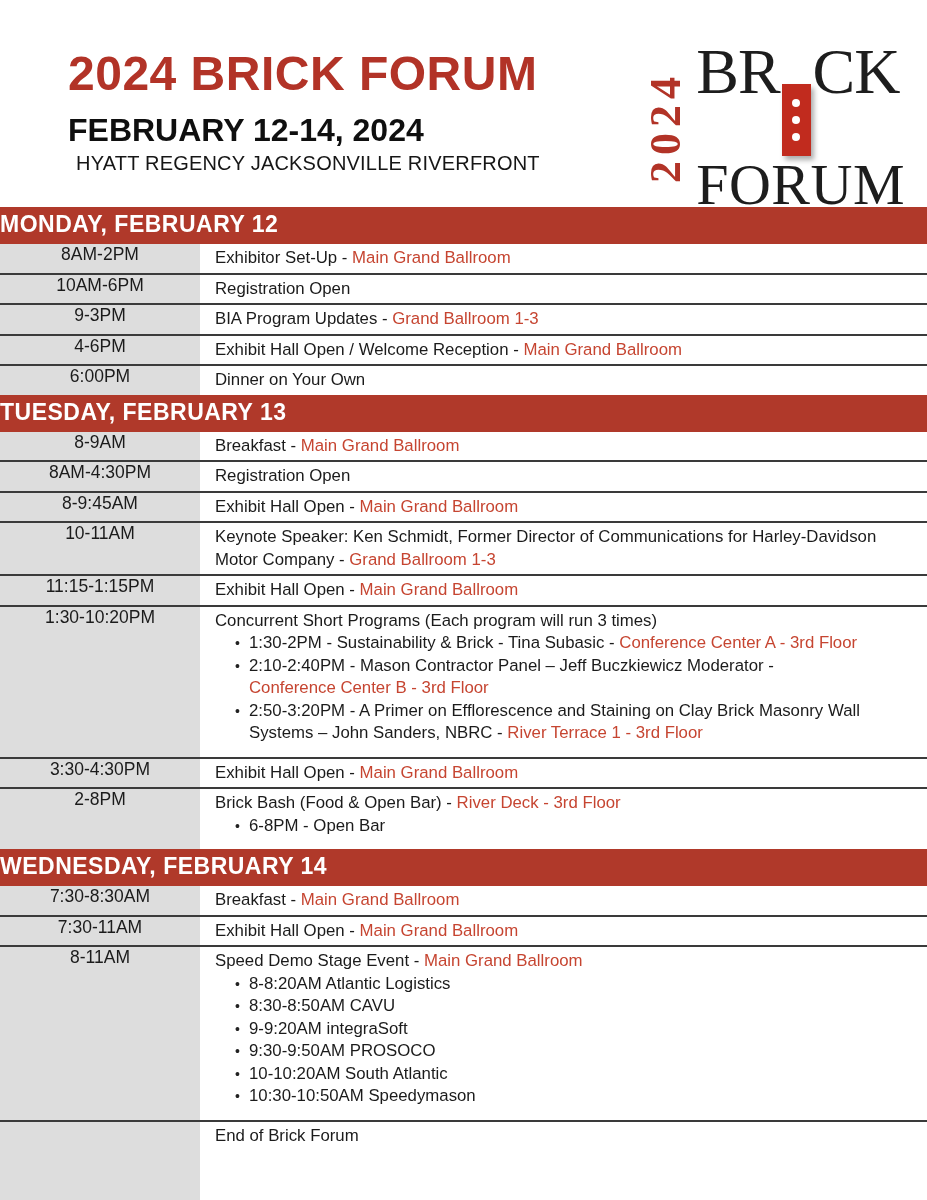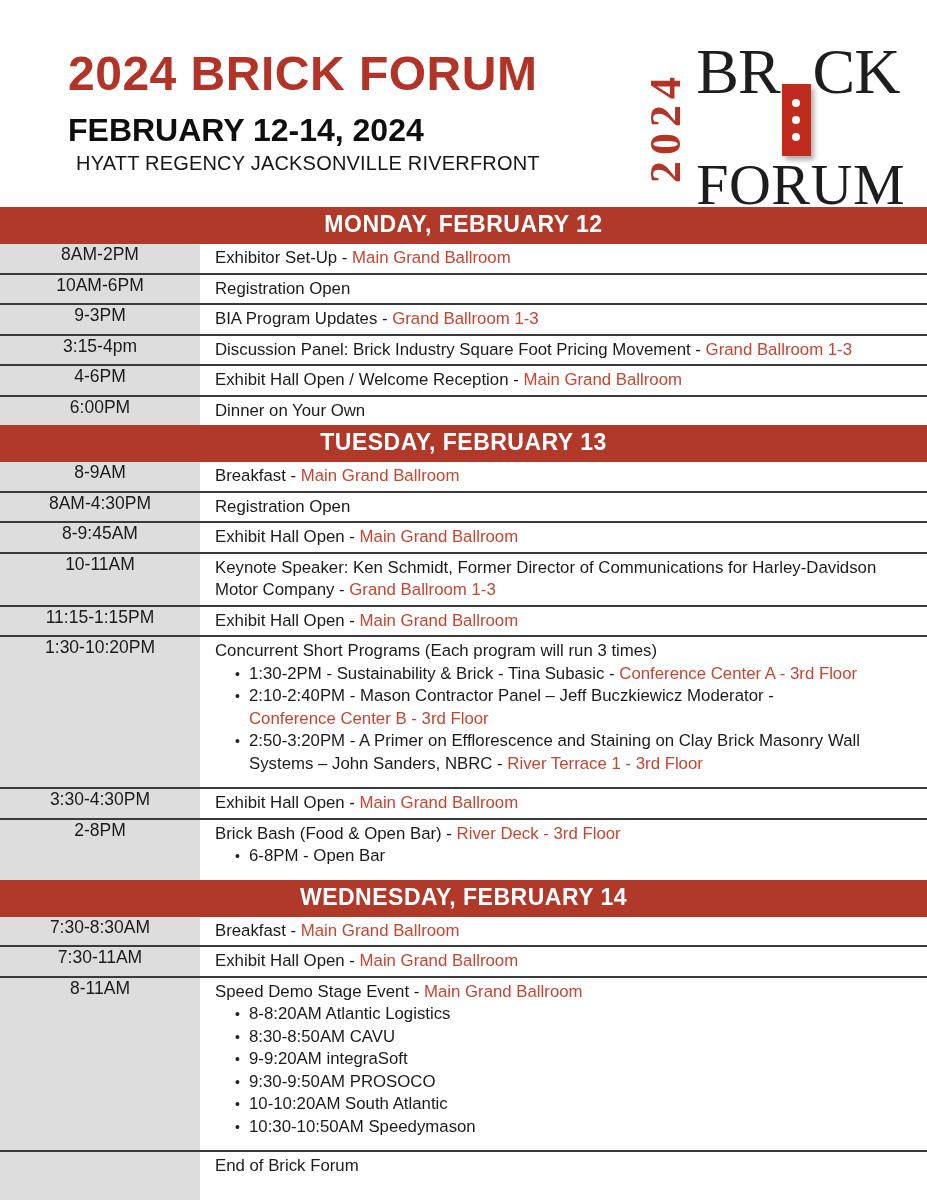--- a/index.html
+++ b/index.html
@@ -34,21 +34,21 @@
     vertical-align:-14px; margin:0 2px;
     box-shadow:3px 4px 5px rgba(70,70,70,0.45);
   }
   .hole { width:8px; height:8px; border-radius:50%; background:#ffffff; }
 
   
   .schedule { flex:1; display:flex; flex-direction:column; }
   .day-banner {
     flex:none; background:var(--banner-red); color:#ffffff;
     font-weight:bold; font-size:23px; letter-spacing:0.5px;
-    text-align:center; padding:4px 0 6px;
+    text-align:left; padding:4px 0 6px;
   }
   .row { display:flex; flex:none; border-bottom:2px solid var(--line-dark); }
   .row.day-last { border-bottom:none; }
   .row.grow { flex:1; }
   .time-cell {
     width:200px; flex:none; background:var(--col-gray);
     display:flex; justify-content:center; align-items:flex-start;
     padding-top:0; font-size:17.5px; color:#1b1b1b;
   }
   .event-cell { flex:1; padding:3px 10px 3px 15px; font-size:16.8px; line-height:22.5px; }
@@ -96,26 +96,20 @@
           <div class="event-lead"><span>Registration Open</span></div>
         </div>
       </div>
       <div class="row">
         <div class="time-cell">9-3PM</div>
         <div class="event-cell">
           <div class="event-lead"><span>BIA Program Updates - </span><span class="red">Grand Ballroom 1-3</span></div>
         </div>
       </div>
       <div class="row">
-        <div class="time-cell">3:15-4pm</div>
-        <div class="event-cell">
-          <div class="event-lead"><span>Discussion Panel: Brick Industry Square Foot Pricing Movement - </span><span class="red">Grand Ballroom 1-3</span></div>
-        </div>
-      </div>
-      <div class="row">
         <div class="time-cell">4-6PM</div>
         <div class="event-cell">
           <div class="event-lead"><span>Exhibit Hall Open / Welcome Reception - </span><span class="red">Main Grand Ballroom</span></div>
         </div>
       </div>
       <div class="row day-last">
         <div class="time-cell">6:00PM</div>
         <div class="event-cell">
           <div class="event-lead"><span>Dinner on Your Own</span></div>
         </div>

